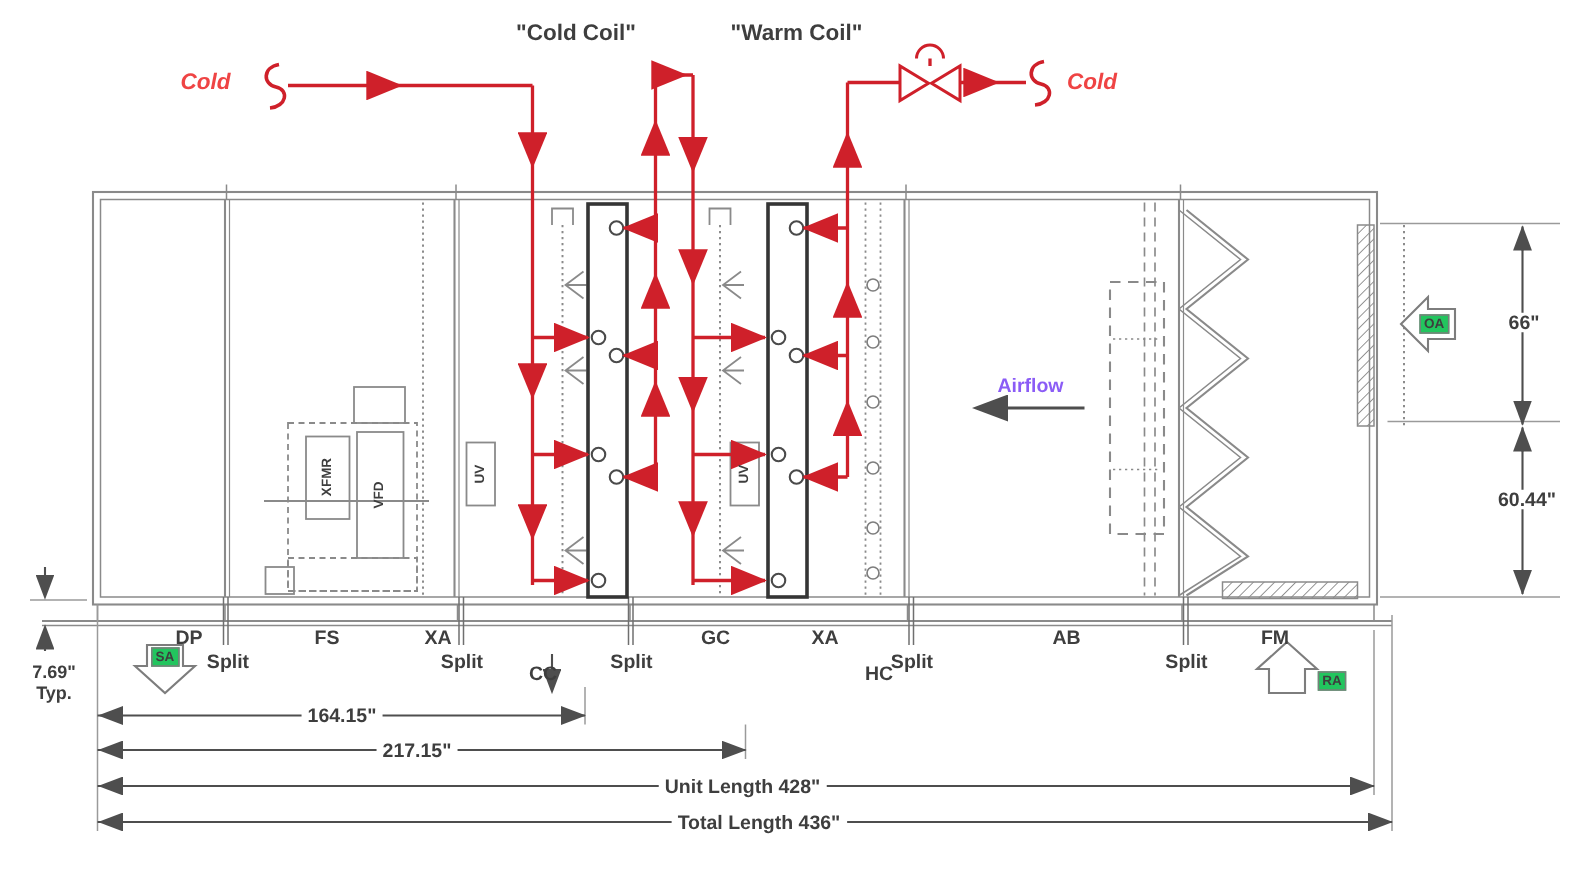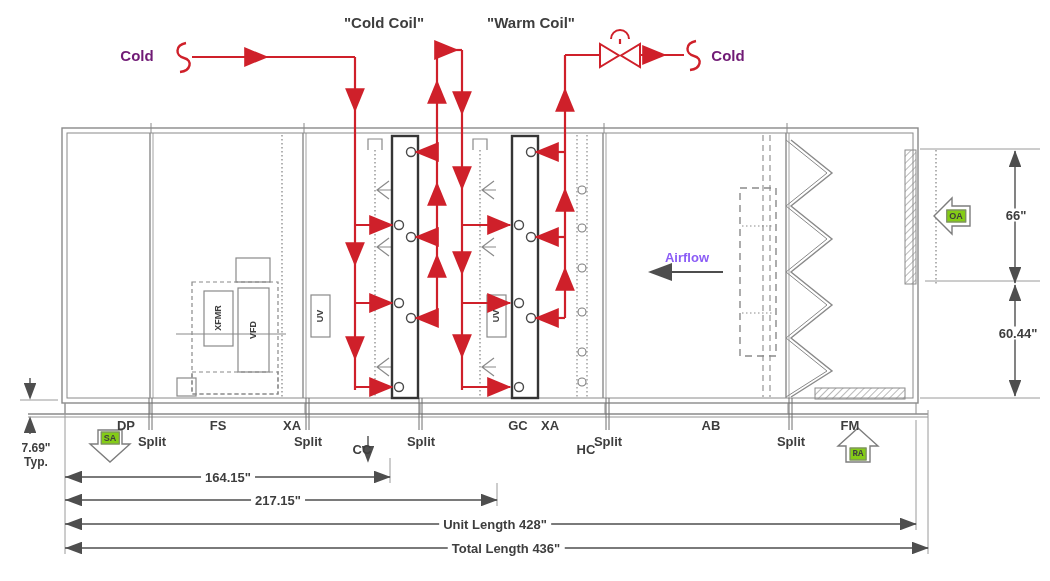--- a/index.html
+++ b/index.html
@@ -2,24 +2,24 @@
 <html><head>
 <meta charset="utf-8">
 <style>
   html,body{margin:0;padding:0;background:#fff;}
   #canvas{position:relative;width:1050px;height:581px;background:#ffffff;overflow:hidden;
           font-family:"Liberation Sans",sans-serif;color:#3e3e3e;}
   #canvas svg{position:absolute;left:0;top:0;}
   .t{position:absolute;transform:translate(-50%,-50%);white-space:nowrap;
      font-size:13px;font-weight:600;color:#3e3e3e;line-height:1;}
   .big{font-size:15px;}
-  .red{color:#701a75;}
+  .red{color:#ef4444;font-style:italic;}
   .wbg{background:#ffffff;padding:0 4px;}
   .vtext{transform:translate(-50%,-50%) rotate(-90deg);font-size:9px;font-weight:600;}
-  .tag{transform:translate(-50%,-50%);font-size:9px;font-weight:700;background:#84cc16;
+  .tag{transform:translate(-50%,-50%);font-size:9px;font-weight:700;background:#22c55e;
        border:1px solid #7d7d7d;padding:0px 2px;line-height:11px;}
   .small{font-size:12px;}
 </style>
 </head>
 <body>
 
 <div id="canvas">
 
 <svg width="1050" height="581" viewBox="0 0 1050 581">
   <defs>
@@ -292,21 +292,21 @@
 <div class="t big" style="left:384px;top:22px;">"Cold Coil"</div>
 <div class="t big" style="left:531px;top:22px;">"Warm Coil"</div>
 <div class="t big red" style="left:137px;top:55px;">Cold</div>
 <div class="t big red" style="left:728px;top:55px;">Cold</div>
 <div class="t" style="left:687px;top:257px;color:#8b5cf6;">Airflow</div>
 
 <div class="t" style="left:112px;top:425px;padding-left:28px;">DP</div>
 <div class="t" style="left:218px;top:425px;">FS</div>
 <div class="t" style="left:292px;top:425px;">XA</div>
 <div class="t" style="left:362px;top:449px;">CC</div>
-<div class="t" style="left:477px;top:425px;margin-left:41px;">GC</div>
+<div class="t" style="left:477px;top:425px;">GC</div>
 <div class="t" style="left:550px;top:425px;">XA</div>
 <div class="t" style="left:586px;top:425px;margin-top:24px;">HC</div>
 <div class="t" style="left:697px;top:425px;margin-left:14px;">AB</div>
 <div class="t" style="left:850px;top:425px;text-align:center;">FM</div>
 
 <div class="t" style="left:152px;top:441px;">Split</div>
 <div class="t" style="left:308px;top:441px;">Split</div>
 <div class="t" style="left:421px;top:441px;">Split</div>
 <div class="t" style="left:608px;top:441px;">Split</div>
 <div class="t" style="left:791px;top:441px;">Split</div>
@@ -319,16 +319,16 @@
 <div class="t wbg" style="left:1018px;top:333px;">60.44"</div>
 <div class="t small" style="left:36px;top:448px;">7.69"</div>
 <div class="t small" style="left:36px;top:462px;">Typ.</div>
 
 <div class="t vtext" style="left:218px;top:318px;">XFMR</div>
 <div class="t vtext" style="left:253px;top:330px;">VFD</div>
 <div class="t vtext" style="left:320px;top:316px;">UV</div>
 <div class="t vtext" style="left:496px;top:316px;">UV</div>
 
 <div class="t tag" style="left:110px;top:438px;">SA</div>
-<div class="t tag" style="left:858px;top:454px;font-family:Liberation Mono, monospace;">RA</div>
+<div class="t tag" style="left:888px;top:454px;">RA</div>
 <div class="t tag" style="left:956px;top:216px;">OA</div>
 
 </div>
 
 </body></html>

